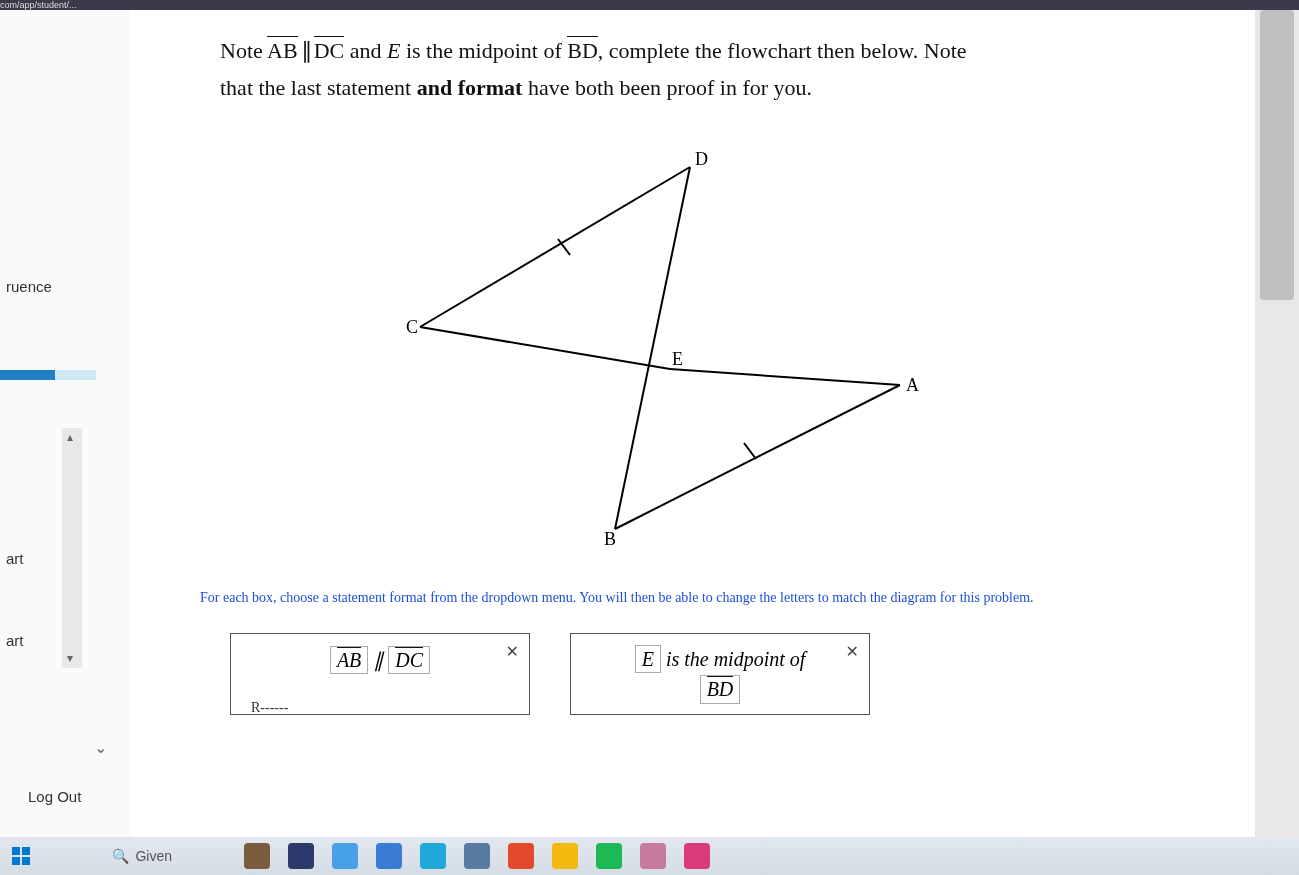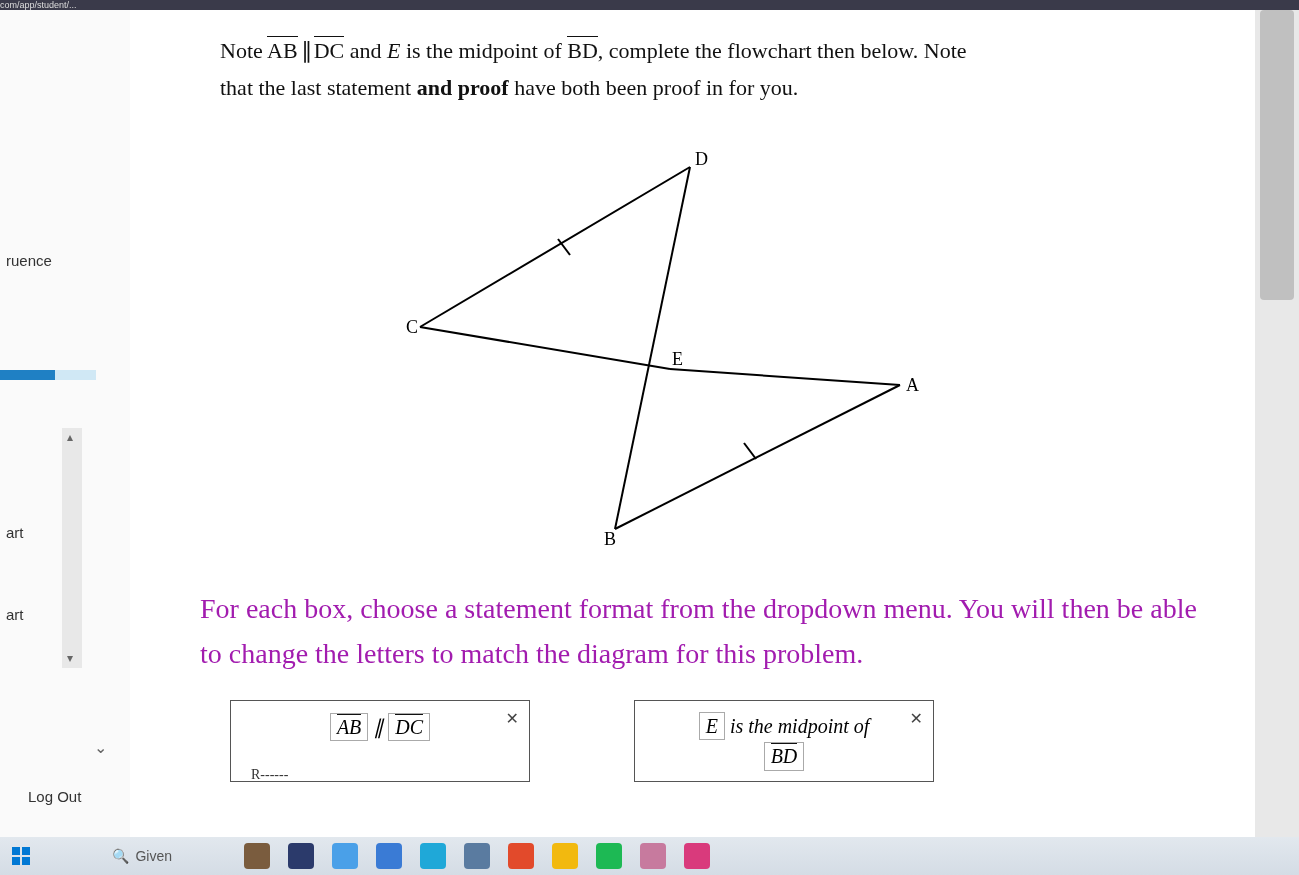--- a/index.html
+++ b/index.html
@@ -1,40 +1,40 @@
 <!DOCTYPE html>
 <html><head>
 <meta charset="utf-8">
 <style>
   * { box-sizing: border-box; margin: 0; padding: 0; }
   html, body { width: 1299px; height: 875px; overflow: hidden; font-family: Georgia, 'Times New Roman', serif; }
   body { display: flex; flex-direction: column; background: #f0f0f0; }
   .url-bar { height: 10px; background: #3a3a4a; color: #ddd; font-size: 9px; line-height: 10px; font-family: Arial, sans-serif; overflow: hidden; }
   .main-area { flex: 1; display: flex; background: #fcfcfc; }
   .left-col { width: 130px; background: #fafafa; position: relative; }
-  .nav-item { font-family: Arial, sans-serif; font-size: 15px; color: #333; padding: 4px 6px; }
+  .nav-item { font-family: Arial, sans-serif; font-size: 15px; color: #333; padding: 4px 6px; margin-top: 26px; }
   .nav-lesson { position: absolute; top: 238px; left: 0; }
   .progress { position: absolute; top: 360px; left: 0; width: 96px; height: 10px; background: #d0e8f5; }
   .progress-fill { width: 55px; height: 10px; background: #1f80c4; }
   .sidebar-scroll { position: absolute; top: 418px; left: 62px; width: 20px; height: 240px; background: #e8e8e8; }
   .sidebar-scroll .up { position: absolute; top: 2px; left: 5px; font-size: 12px; color: #666; }
   .sidebar-scroll .down { position: absolute; bottom: 2px; left: 5px; font-size: 12px; color: #666; }
   .nav-art1 { position: absolute; top: 510px; left: 0; }
   .nav-art2 { position: absolute; top: 592px; left: 0; }
   .collapse { position: absolute; top: 728px; left: 94px; font-size: 16px; color: #666; }
   .logout { position: absolute; top: 778px; left: 28px; font-family: Arial, sans-serif; font-size: 15px; color: #333; }
   .content { flex: 1; background: #fff; padding: 22px 10px 0 90px; position: relative; }
   .problem-text { font-size: 22px; color: #111; line-height: 1.7; }
   .problem-text .seg { border-top: 1.5px solid #111; padding-top: 1px; }
   .problem-text .parallel { letter-spacing: -2px; }
   .problem-text .bold { font-weight: bold; }
   .diagram { position: relative; width: 600px; height: 400px; margin: 40px 0 40px 180px; }
   .diagram svg { position: absolute; top: 0; left: 0; }
-  .instruction { font-size: 28px; color: #a21caf; line-height: 1.6; margin: 0 30px 0 -20px; }
-  .proof-row { display: flex; gap: 104px; margin: 24px 0 0 10px; }
+  .instruction { font-size: 14px; color: #1d4ed8; line-height: 1.6; margin: 0 30px 0 -20px; }
+  .proof-row { display: flex; gap: 40px; margin: 24px 0 0 10px; }
   .proof-box { border: 1px solid #555; padding: 14px 20px 10px 20px; min-width: 300px; position: relative; text-align: center; font-size: 20px; font-style: italic; }
   .math-box { border: 1px solid #aaa; padding: 2px 6px; font-style: italic; background: #fff; }
   .seg2 { border-top: 1.5px solid #111; padding-top: 1px; }
   .clear-x { position: absolute; top: 8px; right: 10px; font-size: 16px; color: #444; font-style: normal; }
   .reason-stub { position: absolute; bottom: -2px; left: 20px; font-size: 14px; color: #333; font-style: normal; }
   .main-scroll { width: 44px; background: #e8e8e8; position: relative; }
   .main-scroll-thumb { position: absolute; top: 0; left: 5px; width: 34px; height: 290px; background: #c0c0c0; border-radius: 4px; }
   .taskbar { height: 38px; background: linear-gradient(#e2e8ee,#d4dce5); display: flex; align-items: center; gap: 12px; padding: 0 12px; font-family: Arial, sans-serif; }
   .taskbar .search { display: flex; align-items: center; gap: 6px; color: #555; font-size: 14px; margin-left: 70px; }
   .taskbar .start { width: 18px; height: 18px; display: grid; grid-template-columns: 1fr 1fr; grid-template-rows: 1fr 1fr; gap: 2px; }
@@ -63,21 +63,21 @@
     </div>
     <div class="nav-item nav-art1">art</div>
     <div class="nav-item nav-art2">art</div>
     <div class="collapse">⌄</div>
     <div class="logout">Log Out</div>
   </div>
 
   <div class="content">
     <div class="problem-text">
       <span>Note </span><span class="seg">AB</span><span class="parallel"> ∥ </span><span class="seg">DC</span><span> and </span><i>E</i><span> is the midpoint of </span><span class="seg">BD</span><span>, complete the flowchart then below. Note</span><br>
-      <span>that the last statement </span><span class="bold">and proof</span><span> have both been proof in for you.</span>
+      <span>that the last statement </span><span class="bold">and format</span><span> have both been proof in for you.</span>
     </div>
 
     <div class="diagram">
       <svg width="600" height="400" viewBox="0 0 600 400">
         <line x1="20" y1="180" x2="290" y2="20" stroke="#000" stroke-width="2"></line>
         <line x1="20" y1="180" x2="270" y2="222" stroke="#000" stroke-width="2"></line>
         <line x1="290" y1="20" x2="215" y2="382" stroke="#000" stroke-width="2"></line>
         <line x1="215" y1="382" x2="500" y2="238" stroke="#000" stroke-width="2"></line>
         <line x1="270" y1="222" x2="500" y2="238" stroke="#000" stroke-width="2"></line>
 

